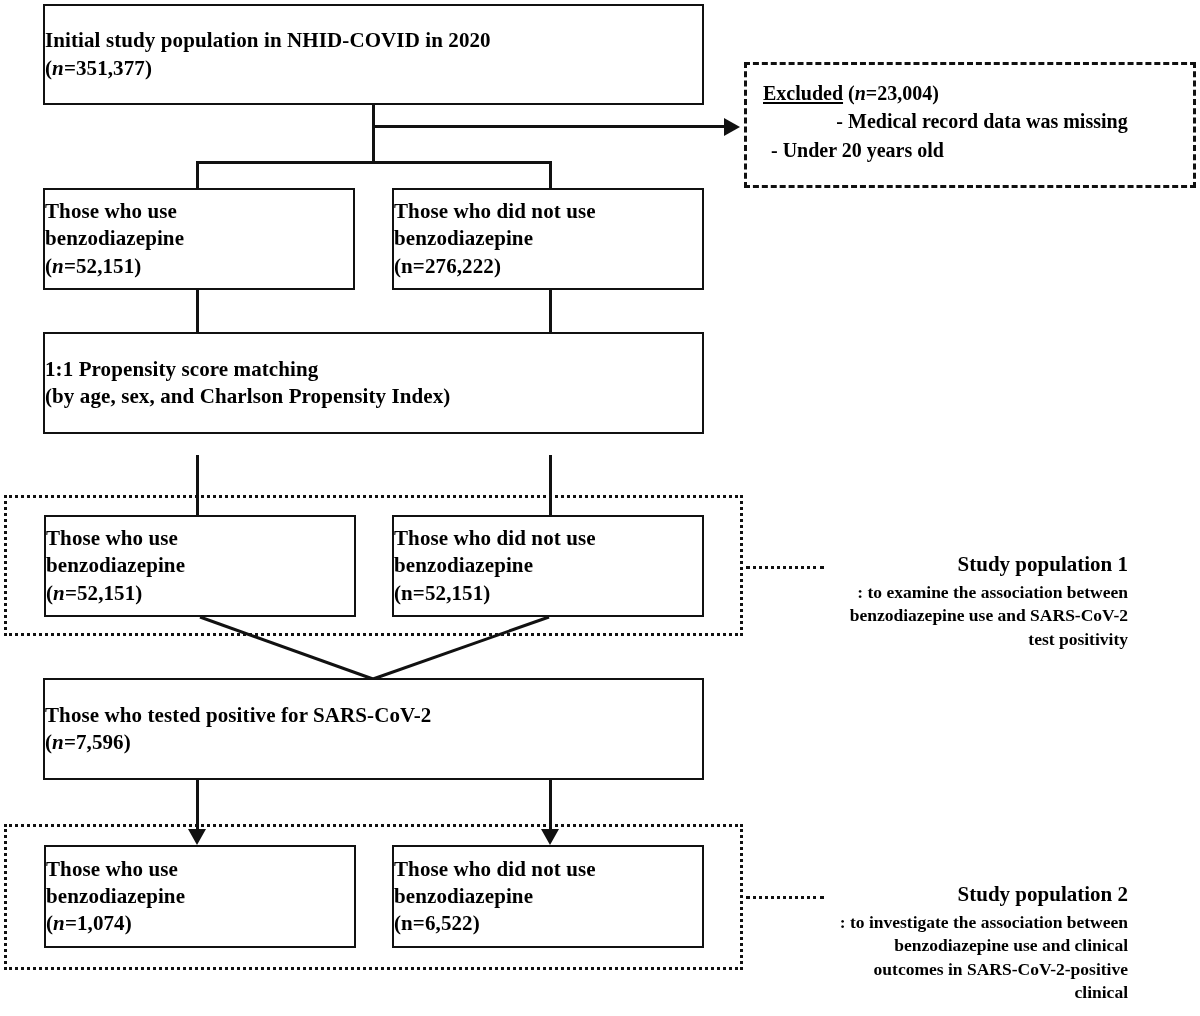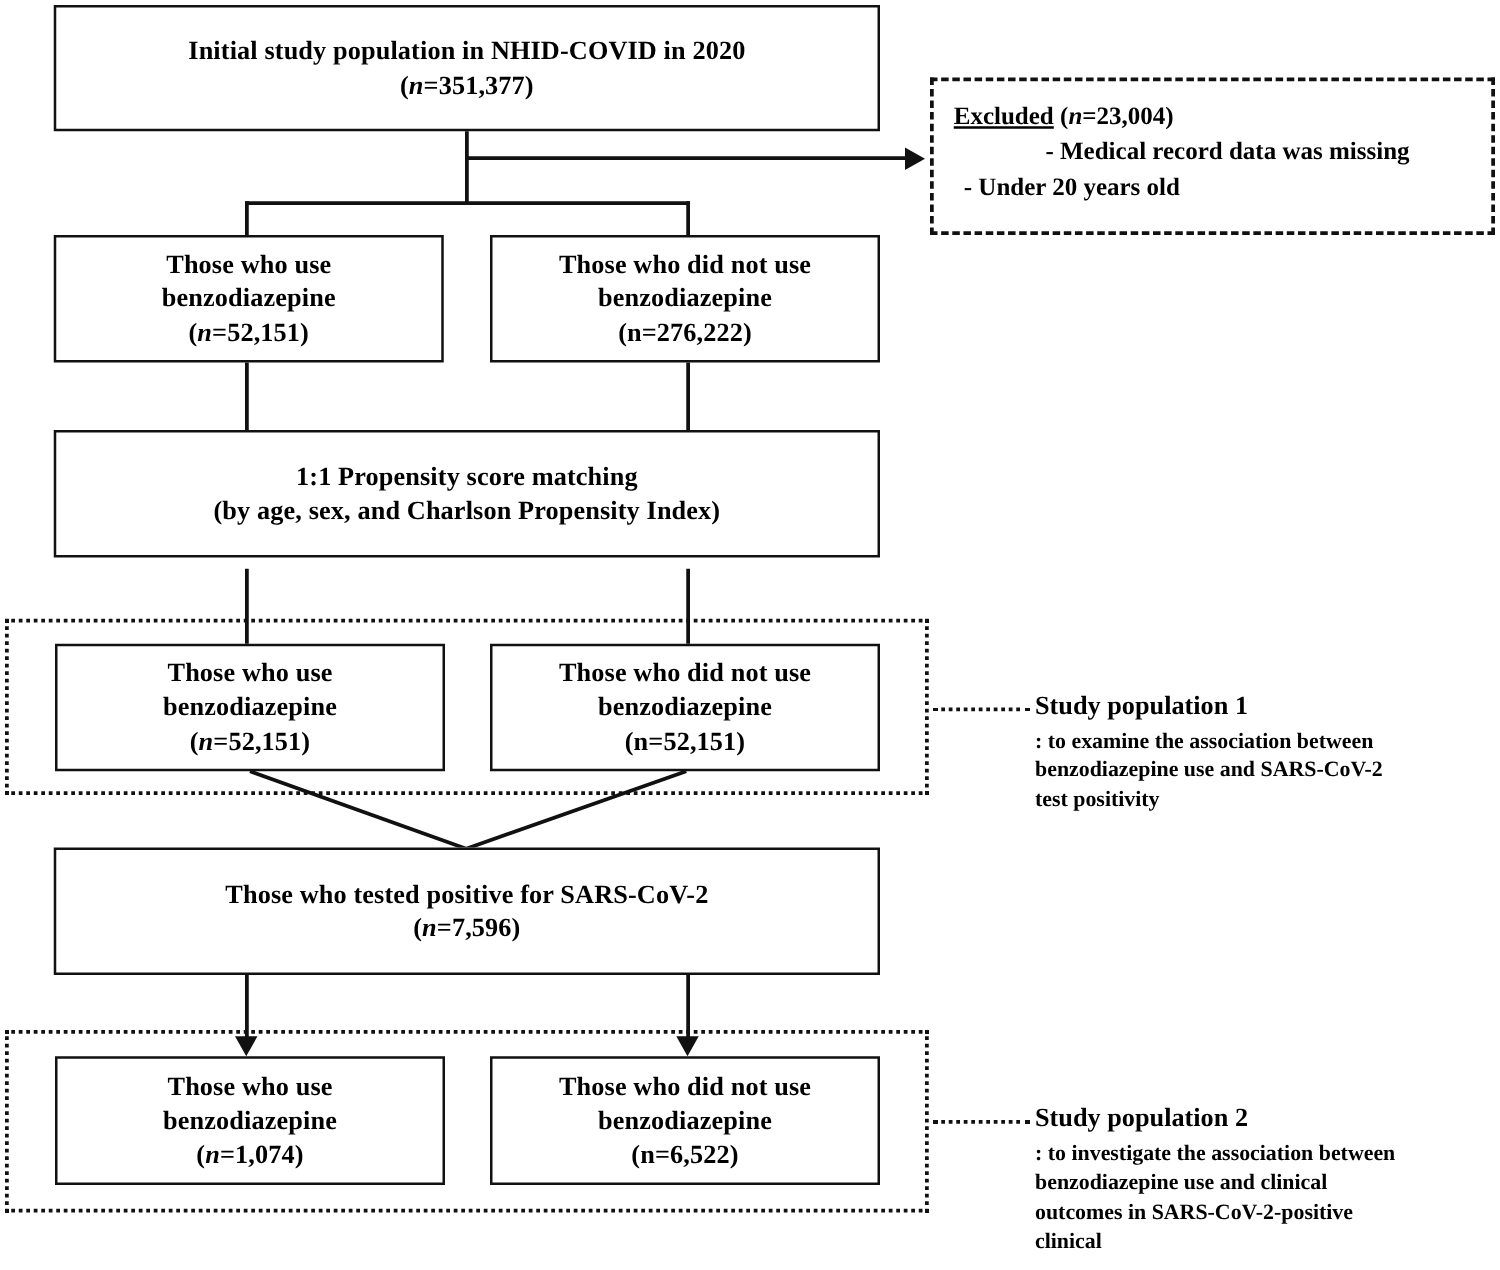--- a/index.html
+++ b/index.html
@@ -21,21 +21,21 @@
   }
 
   
   .node {
     position: absolute;
     box-sizing: border-box;
     border: 2.5px solid #111111;
     background: #ffffff;
     display: flex;
     flex-direction: column;
-    align-items: center;
+    align-items: flex-start;
     justify-content: center;
     text-align: center;
     font-weight: bold;
     line-height: 1.30;
     letter-spacing: 0.1px;
   }
   .node .ln { display: block; white-space: nowrap; }
 
   .dashed-node {
     position: absolute;
@@ -85,21 +85,21 @@
     width: 0; height: 0;
     border-top: 9px solid transparent;
     border-bottom: 9px solid transparent;
     border-left: 16px solid #111111;
   }
   .diag { position: absolute; overflow: visible; }
 
   
   .side-note {
     position: absolute;
-    text-align: left;
+    text-align: right;
   }
   .side-note .title {
     font-weight: bold;
     font-size: 21px;
     display: block;
     white-space: nowrap;
     margin-bottom: 4px;
   }
   .side-note .desc-line {
     display: block;
@@ -146,21 +146,21 @@
 
   <div class="node fs-21" style="left:392px; top:188px; width:312px; height:102px;">
     <span class="ln">Those who did not use</span>
     <span class="ln">benzodiazepine</span>
     <span class="ln">(n=276,222)</span>
   </div>
 
   <div class="vline" style="left:196px; top:290px; width:3px; height:64px;"></div>
   <div class="vline" style="left:549px; top:290px; width:3px; height:64px;"></div>
 
-  <div class="node fs-21" style="left:43px; top:344px; width:661px; height:102px;">
+  <div class="node fs-21" style="left:43px; top:332px; width:661px; height:102px;">
     <span class="ln">1:1 Propensity score matching</span>
     <span class="ln">(by age, sex, and Charlson Propensity Index)</span>
   </div>
 
   <div class="vline" style="left:196px; top:455px; width:3px; height:61px;"></div>
   <div class="vline" style="left:549px; top:455px; width:3px; height:61px;"></div>
 
   <div class="dot-group" style="left:4px; top:495px; width:739px; height:141px;"></div>
 
   <div class="node fs-21" style="left:44px; top:515px; width:312px; height:102px;">

